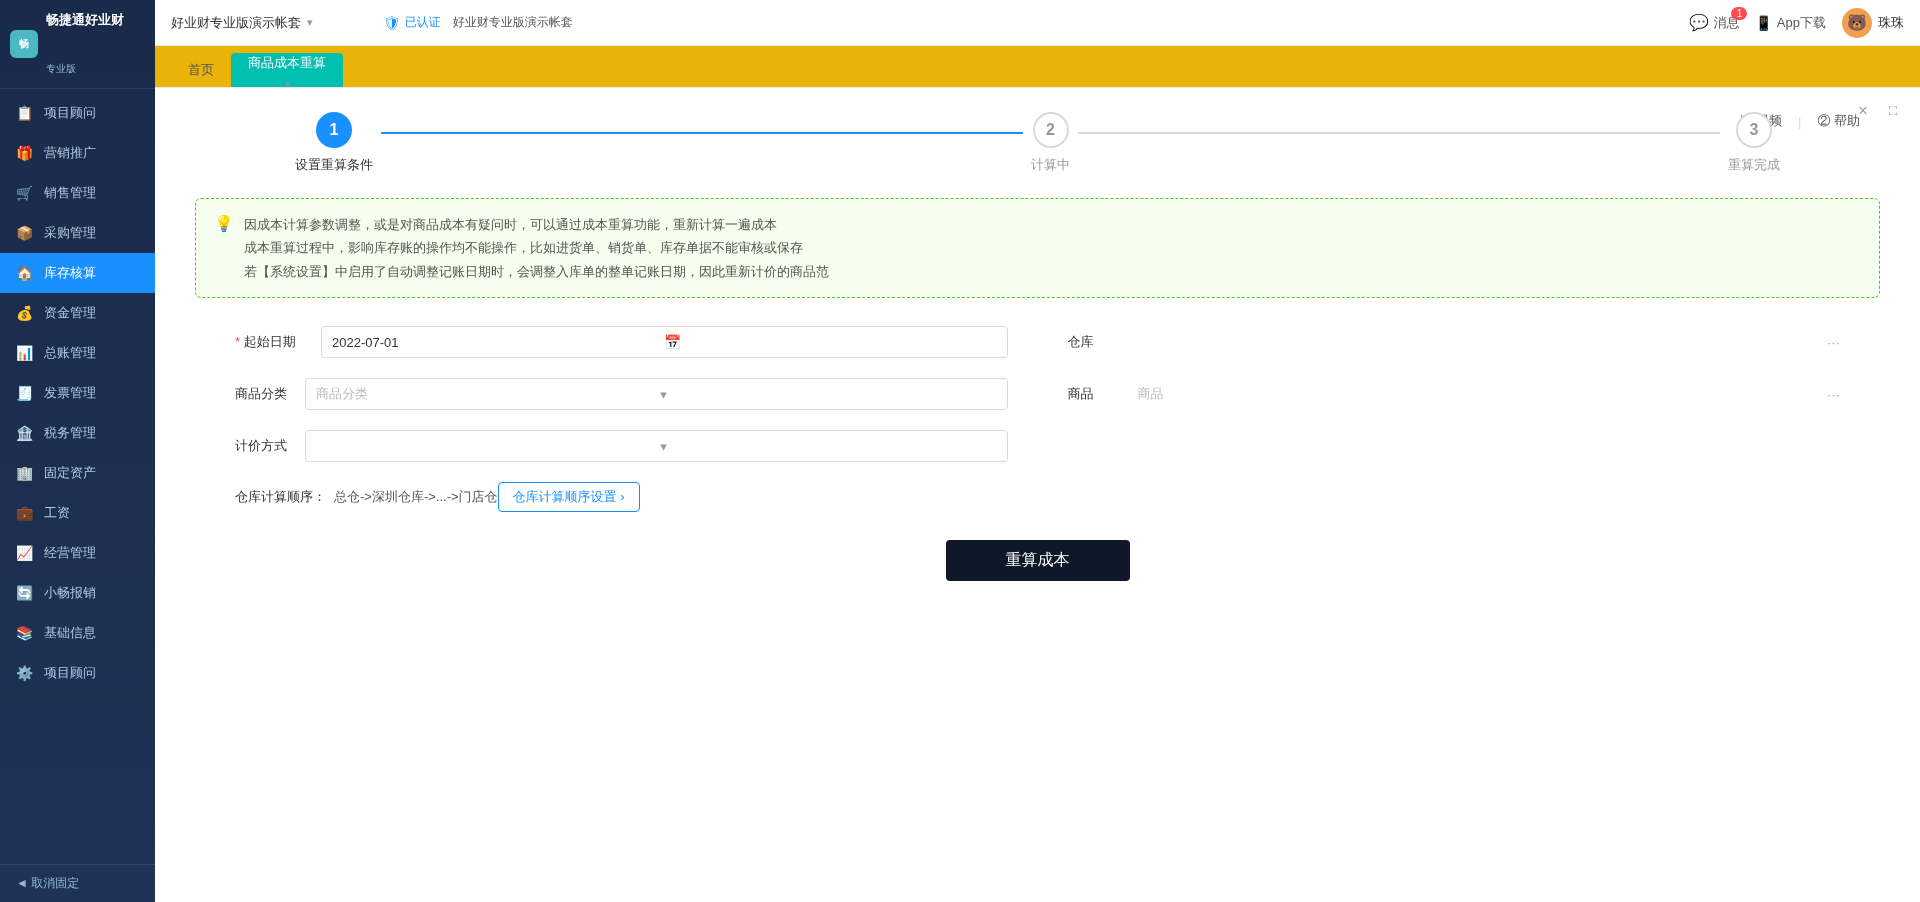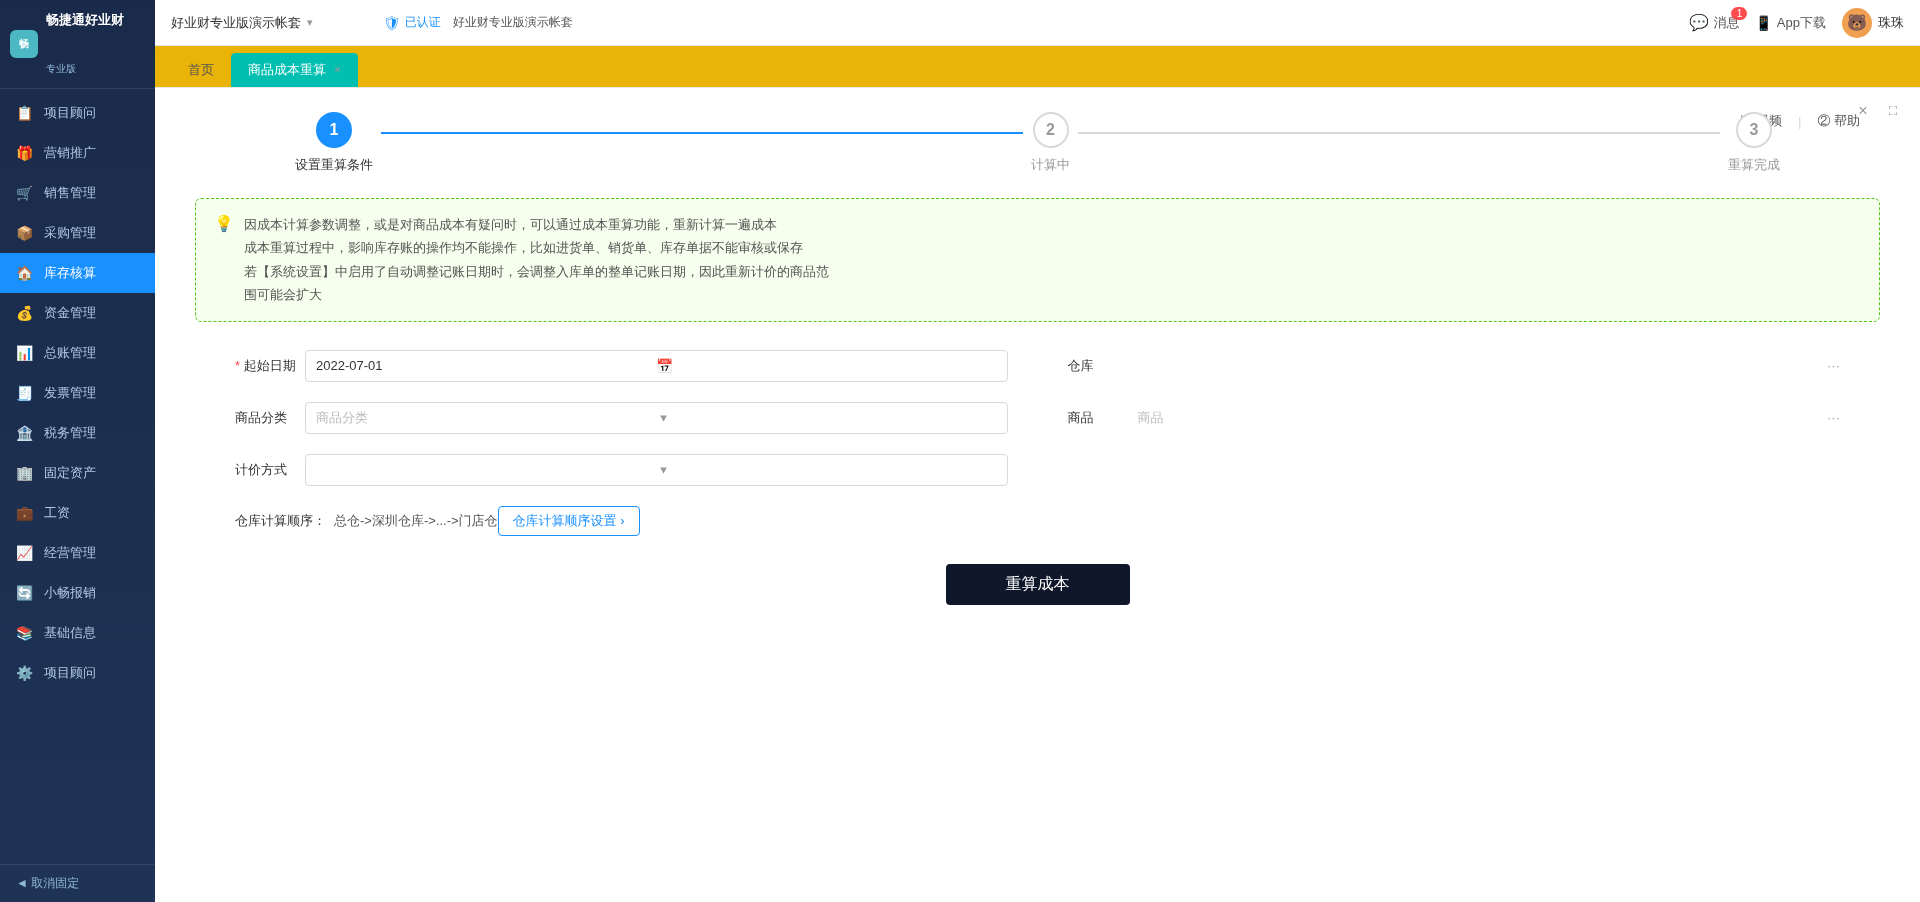--- a/index.html
+++ b/index.html
@@ -106,21 +106,21 @@
       gap: 0;
     }
     .tab {
       height: 34px; padding: 0 16px;
       display: flex; align-items: center; gap: 6px;
       font-size: 13px; cursor: pointer;
       border-radius: 4px 4px 0 0;
       border: 1px solid transparent;
     }
     .tab.inactive { color: #555; background: transparent; }
-    .tab.active { background: white; border-color: #e8e8e8; border-bottom-color: white; color: #333; font-weight: 500; }
+    .tab.active { background: white; border-color: #e8e8e8; border-bottom-color: white; color: #333; font-weight: 500; flex-direction: column; }
     .tab-close { font-size: 12px; color: #999; margin-left: 2px; }
 
     
     .page-content {
       flex: 1; overflow-y: auto; background: white; padding: 24px 40px;
       position: relative;
     }
     .page-content::-webkit-scrollbar { width: 6px; }
     .page-content::-webkit-scrollbar-thumb { background: #ddd; border-radius: 3px; }
 
@@ -172,21 +172,21 @@
       display: flex; align-items: center; margin-bottom: 20px; gap: 0;
     }
     .form-group { display: flex; align-items: center; flex: 1; }
     .form-label {
       font-size: 13px; color: #333; min-width: 70px; text-align: left; padding-right: 8px;
     }
     .form-label.required::before { content: "* "; color: #ff4d4f; }
     .form-control-date {
       display: flex; align-items: center; gap: 0;
       border: 1px solid #d9d9d9; border-radius: 4px; padding: 0 10px;
-      height: 32px; min-width: 220px; background: white; flex: 1;
+      height: 32px; min-width: 220px; background: white; flex: 1; margin-left: 16px;
     }
     .form-control-date span { font-size: 13px; color: #333; flex: 1; }
     .form-control-date .cal-icon { color: #1890ff; font-size: 14px; }
     .form-control-select {
       display: flex; align-items: center; gap: 8px;
       border: 1px solid #d9d9d9; border-radius: 4px; padding: 0 10px;
       height: 32px; min-width: 220px; background: white; flex: 1; cursor: pointer;
     }
     .form-control-select span { font-size: 13px; color: #bbb; flex: 1; }
     .form-control-select .arrow { color: #999; }
@@ -379,21 +379,20 @@
         <span class="step-label inactive">重算完成</span>
       </div>
     </div>
 
     <div class="info-box">
       <span class="info-icon">💡</span>
       <div class="info-text">
         <div>因成本计算参数调整，或是对商品成本有疑问时，可以通过成本重算功能，重新计算一遍成本</div>
         <div>成本重算过程中，影响库存账的操作均不能操作，比如进货单、销货单、库存单据不能审核或保存</div>
         <div>若【系统设置】中启用了自动调整记账日期时，会调整入库单的整单记账日期，因此重新计价的商品范</div>
-        <div>围可能会扩大</div>
       </div>
     </div>
 
     <div class="form-section">
 
       <div class="form-row">
         <div class="form-group">
           <span class="form-label required">起始日期</span>
           <div class="form-control-date">
             <span>2022-07-01</span>

